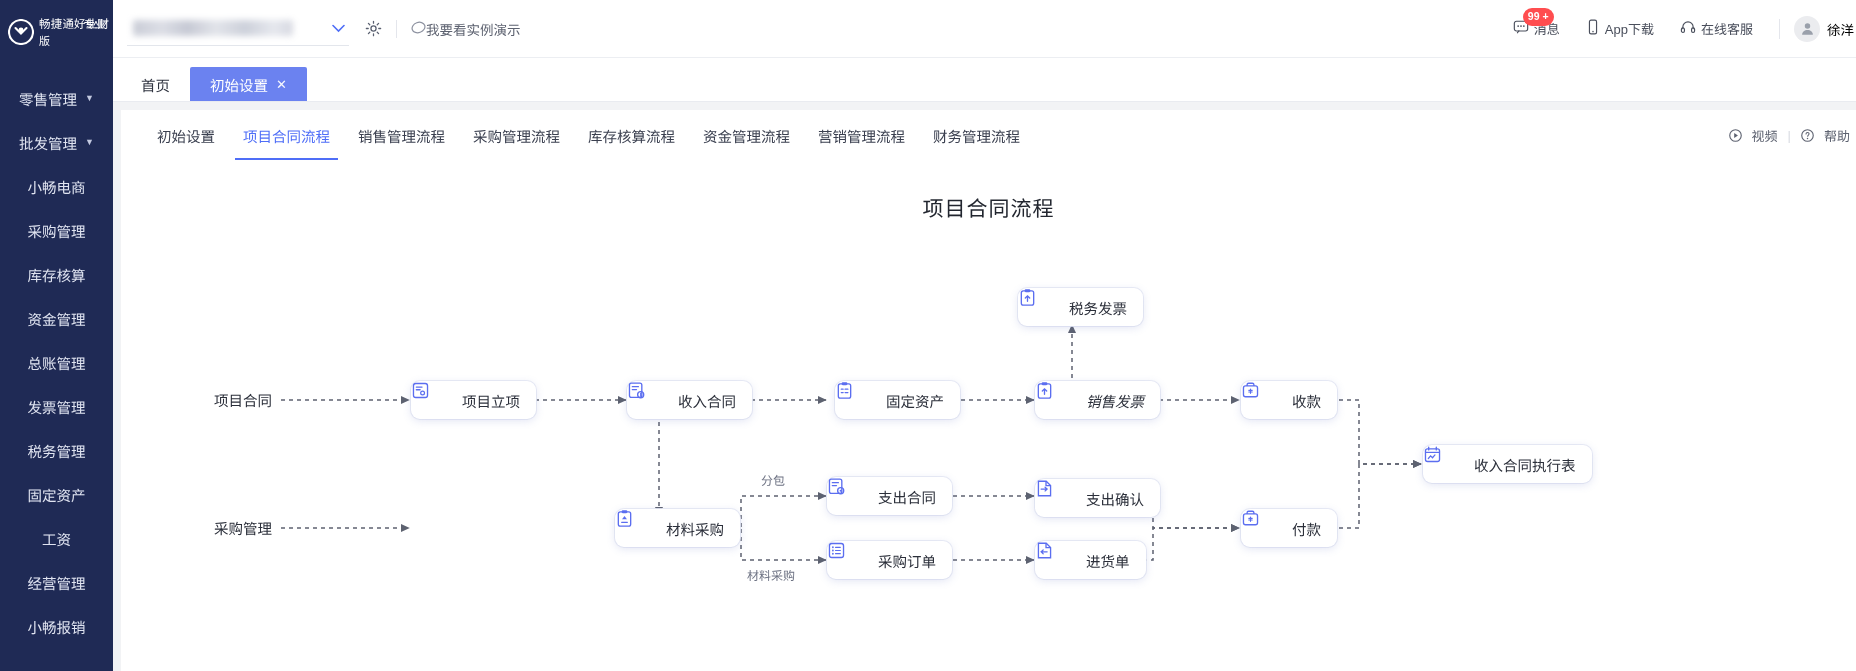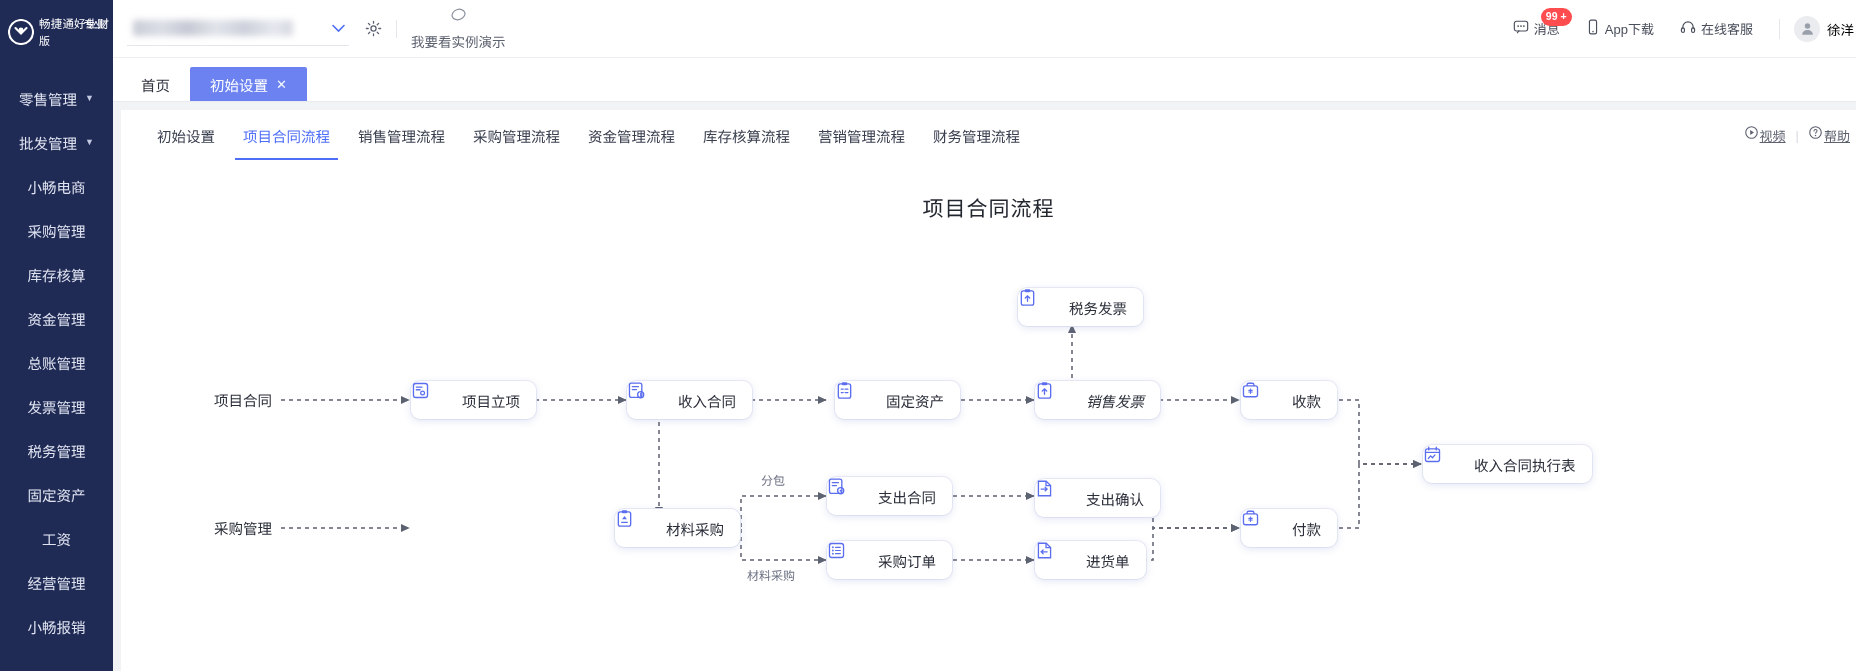--- a/index.html
+++ b/index.html
@@ -45,28 +45,28 @@
     border-bottom: 1px solid #e3e6ec; height: 34px;
   }
   .org-blur {
     width: 160px; height: 16px; margin-left: 6px;
     background: linear-gradient(90deg,#c9ccd6 0%,#dcdee6 18%,#c6c9d4 34%,#e2e4ea 52%,#ccd0da 70%,#e6e8ee 88%,#d7d9e2 100%);
     filter: blur(3px); border-radius: 2px;
   }
   .chev-down { margin-left: auto; color: #4f6ef7; font-size: 13px; padding-right: 4px; }
   .gear-btn { margin-left: 16px; color: #5a6070; display: flex; align-items: center; cursor: pointer; }
   .hdr-divider { width: 1px; height: 18px; background: #e4e6ec; margin: 0 14px; }
-  .demo-link { display: flex; align-items: center; gap: 6px; color: #5d6270; font-size: 13.5px; cursor: pointer; flex-direction: column; }
+  .demo-link { display: flex; align-items: center; color: #5d6270; font-size: 13.5px; cursor: pointer; }
   .hdr-right { margin-left: auto; display: flex; align-items: center; padding-right: 0; height: 100%; }
   .hdr-action {
     display: flex; align-items: center; gap: 5px; font-size: 13px; color: #4a4f5c;
     margin-left: 26px; cursor: pointer; position: relative;
   }
   .badge {
-    position: absolute; top: -11px; left: 28px; background: #ff4d4f; color: #fff;
+    position: absolute; top: -11px; left: 10px; background: #ff4d4f; color: #fff;
     font-size: 10.5px; line-height: 1; padding: 3px 5px 4px; border-radius: 9px;
     font-weight: bold; white-space: nowrap;
   }
   .hdr-sep { width: 1px; height: 20px; background: #e4e6ec; margin: 0 14px 0 26px; }
   .user { display: flex; align-items: center; gap: 7px; font-size: 13.5px; color: #000000; cursor: pointer; padding-right: 2px; }
   .avatar {
     width: 26px; height: 26px; border-radius: 50%; background: #ebecef;
     display: flex; align-items: center; justify-content: center; color: #9aa0ab;
   }
 
@@ -98,21 +98,21 @@
   .subnav-item.active { color: #4f6ef7; }
   .subnav-item.active::after {
     content: ""; position: absolute; left: 6px; right: 6px; bottom: 0;
     height: 2px; background: #4f6ef7;
   }
   .subnav-right {
     margin-left: auto; display: flex; align-items: center; gap: 10px;
     font-size: 13px; color: #5d6270; padding-right: 6px;
   }
   .subnav-right .sep { color: #d8dbe2; }
-  .sr-item { display: flex; align-items: flex-start; gap: 2px; cursor: pointer; text-decoration: underline; }
+  .sr-item { display: flex; align-items: flex-end; gap: 10px; cursor: pointer; }
 
   .flowarea { flex: 1 1 auto; position: relative; overflow: hidden; }
   .flow-title {
     text-align: center; font-size: 21px; color: #22262f; letter-spacing: 1px;
     margin-top: 32px; font-weight: normal;
   }
 
   .canvas { position: absolute; inset: 0; }
   .canvas svg { position: absolute; left: 0; top: 0; }
 
@@ -295,24 +295,24 @@
         <div class="subnav-item active">
           <span>项目合同流程</span>
         </div>
         <div class="subnav-item">
           <span>销售管理流程</span>
         </div>
         <div class="subnav-item">
           <span>采购管理流程</span>
         </div>
         <div class="subnav-item">
+          <span>库存核算流程</span>
+        </div>
+        <div class="subnav-item">
           <span>资金管理流程</span>
-        </div>
-        <div class="subnav-item">
-          <span>库存核算流程</span>
         </div>
         <div class="subnav-item">
           <span>营销管理流程</span>
         </div>
         <div class="subnav-item">
           <span>财务管理流程</span>
         </div>
 
         <div class="subnav-right">
           <span class="sr-item">

